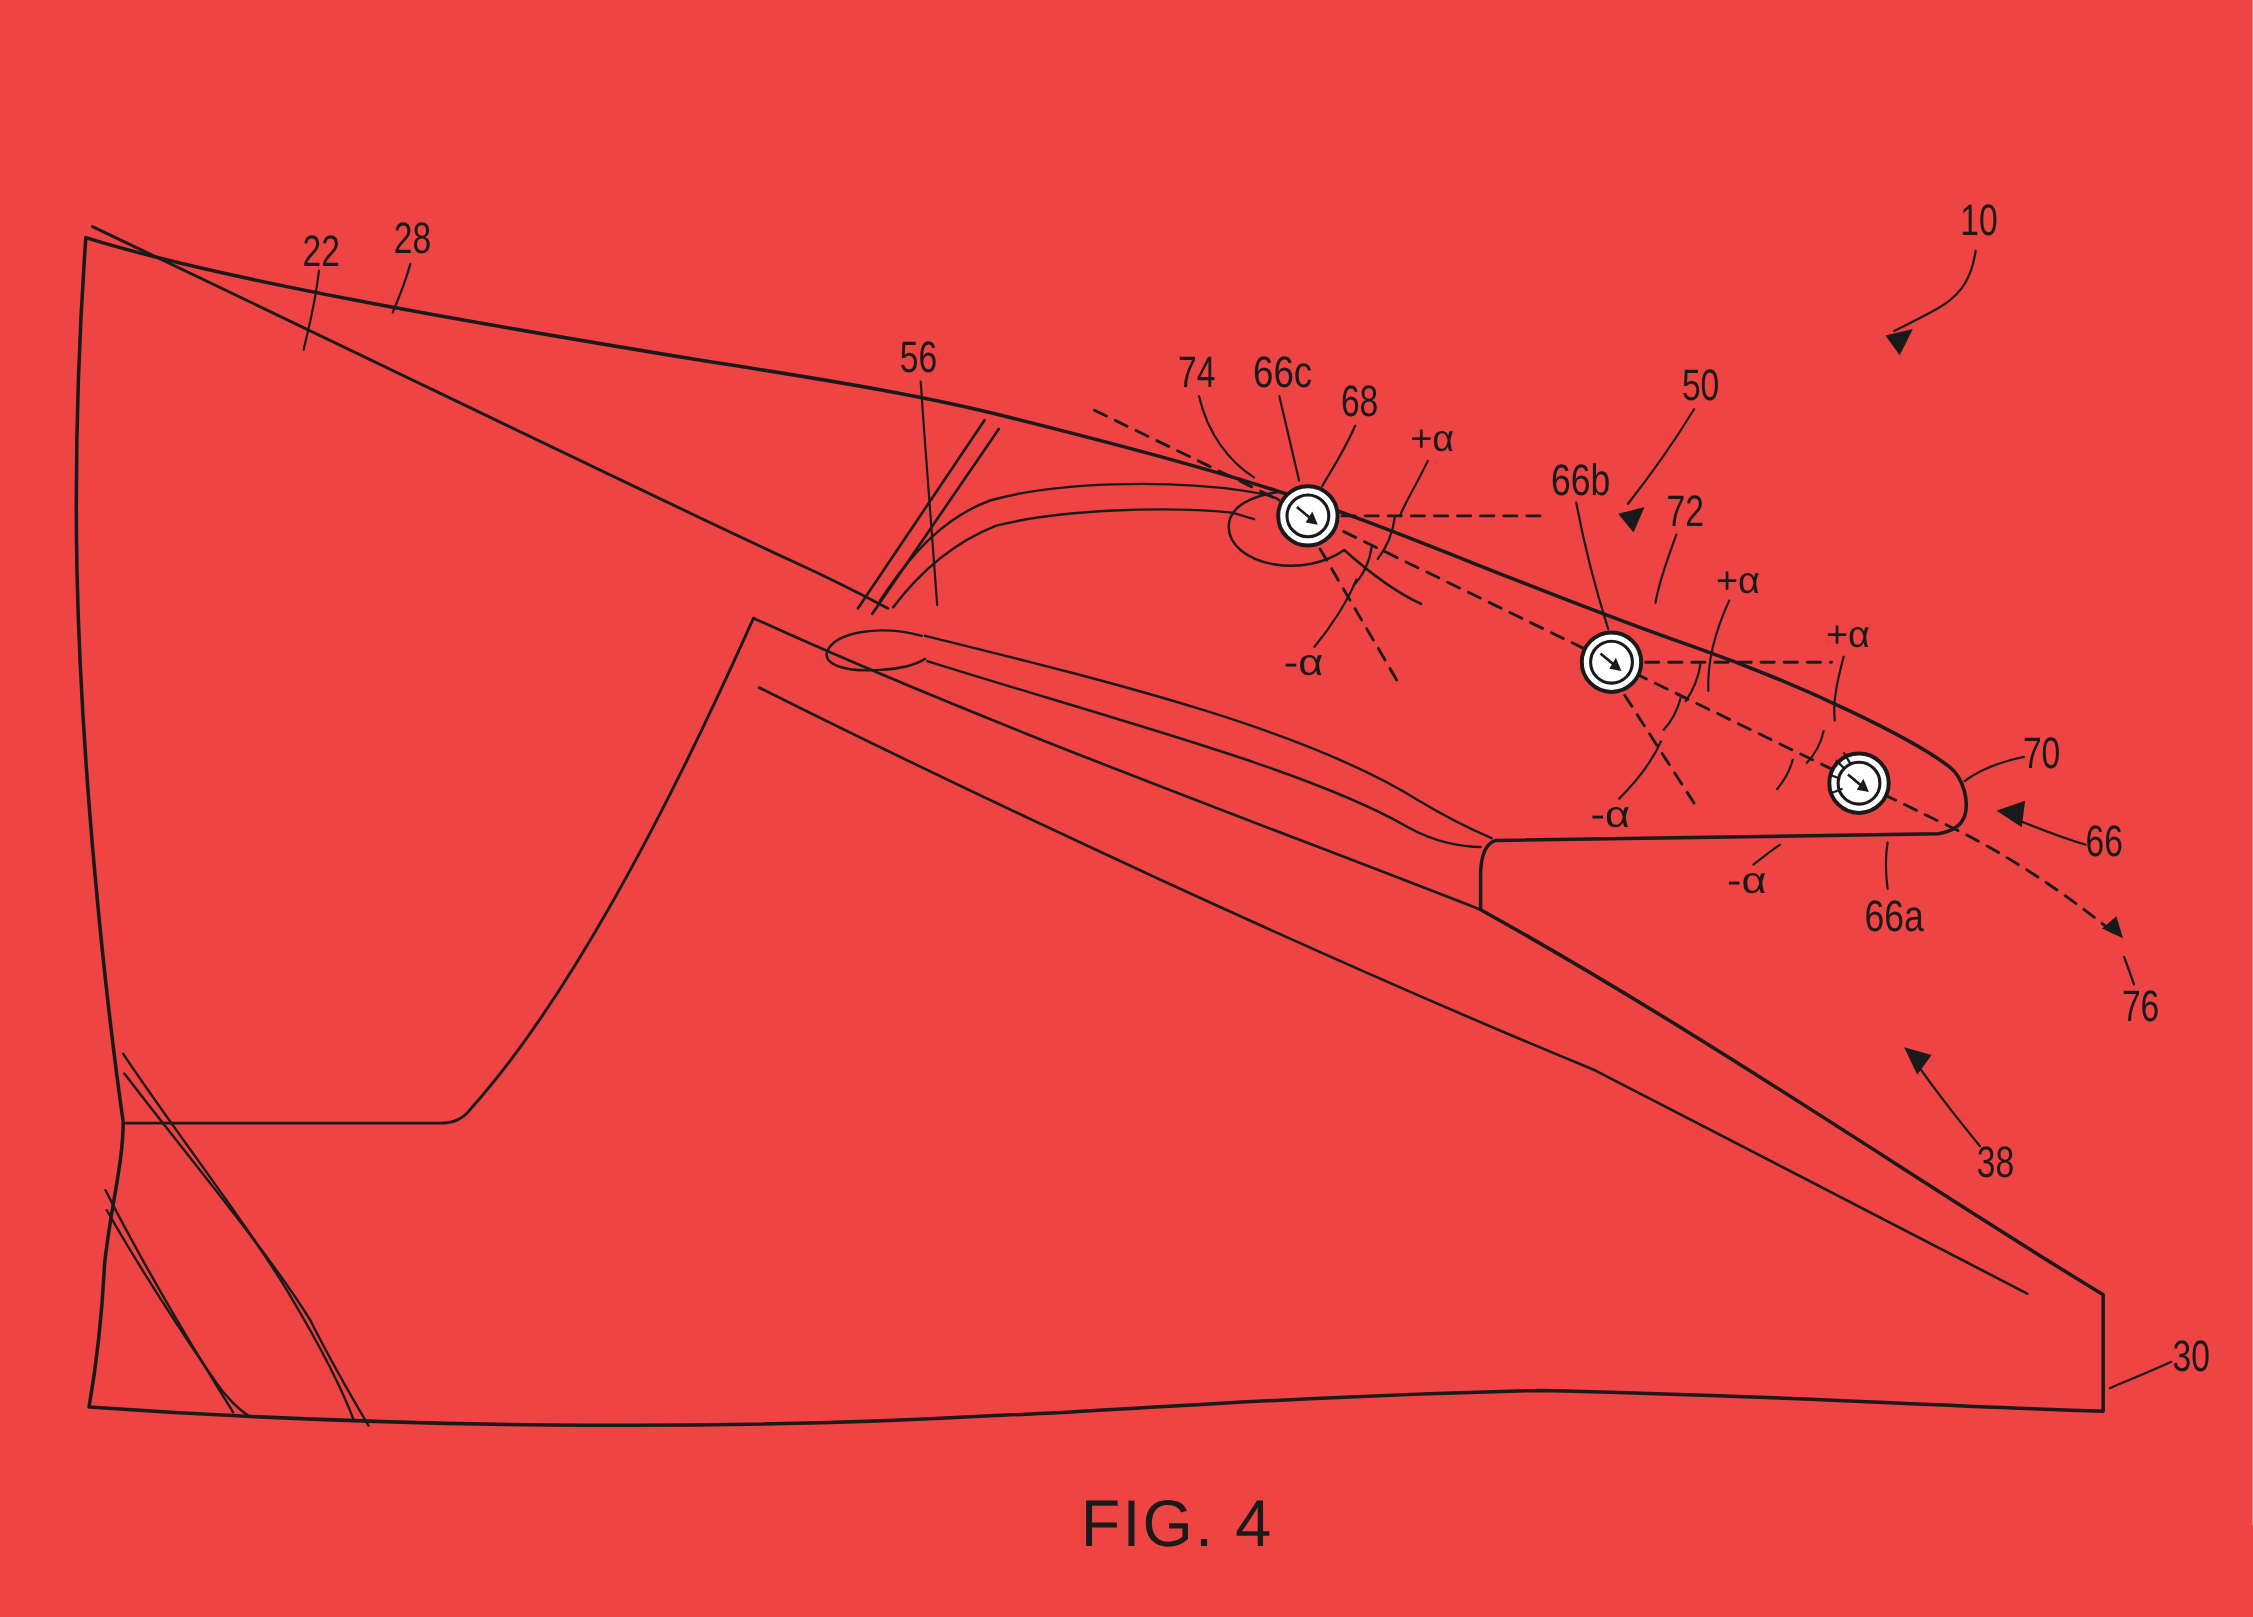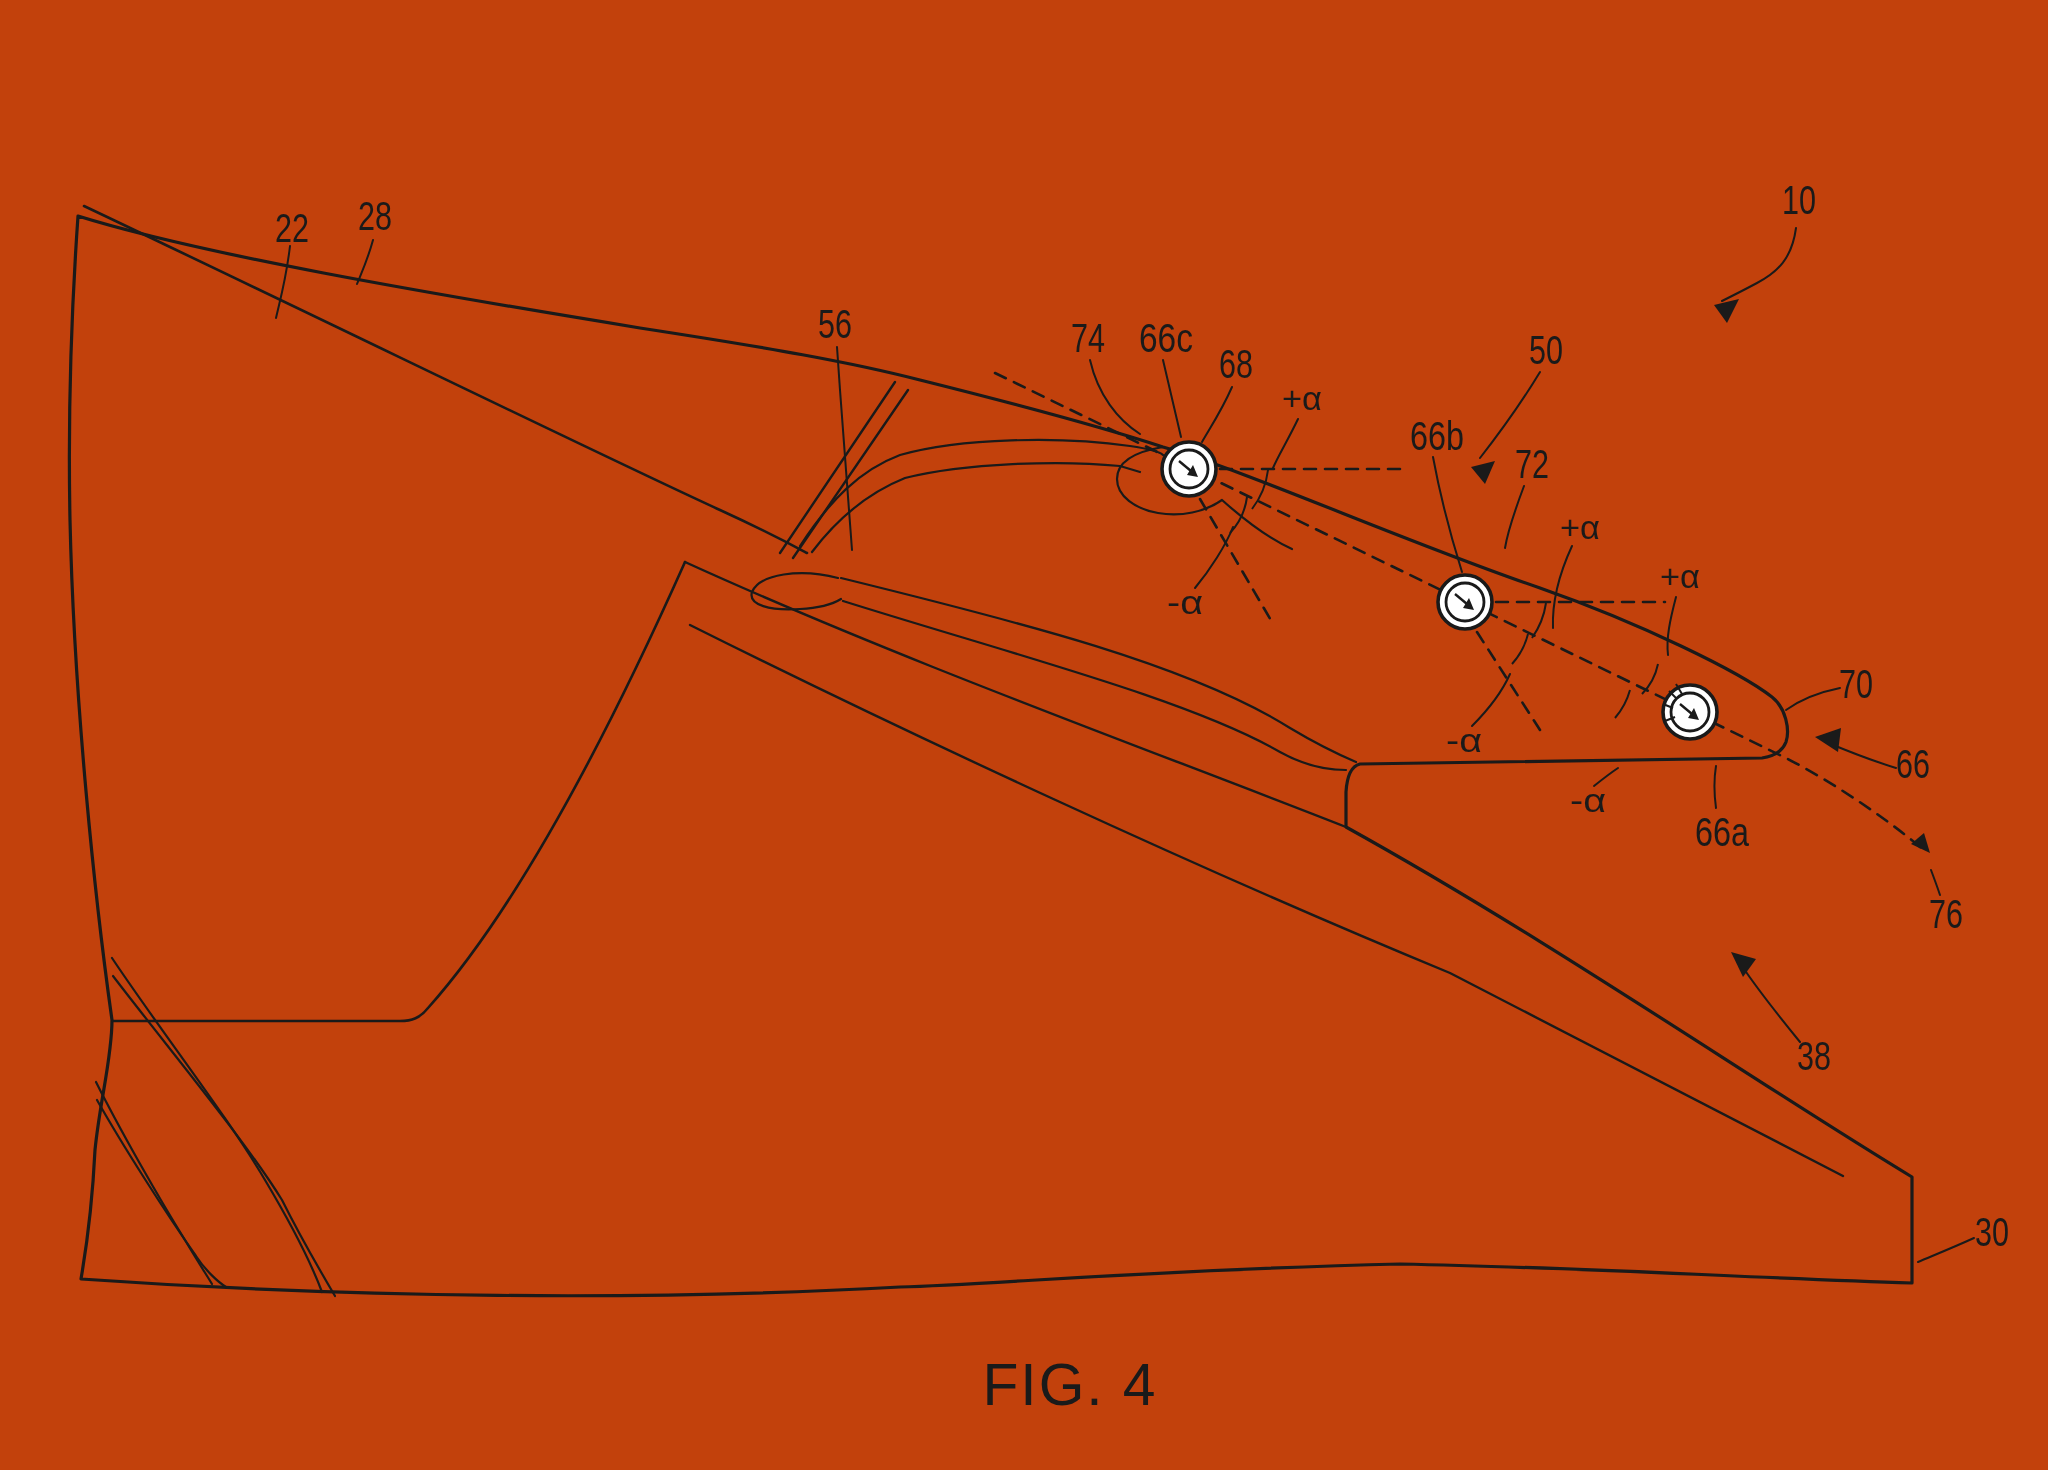--- a/index.html
+++ b/index.html
@@ -1,16 +1,16 @@
 <!DOCTYPE html>
 <html><head>
 <meta charset="utf-8">
 <style>
   html,body{margin:0;padding:0;background:#ffffff;}
-  .page{width:2048px;height:1470px;position:relative;background:#c2410c;overflow:hidden;}
+  .page{width:2048px;height:1470px;position:relative;background:#ef4444;overflow:hidden;}
   svg{display:block;}
   text{font-family:"Liberation Sans","DejaVu Sans",sans-serif;fill:#1a1a1a;}
   .ref{font-size:40px;}
   .alpha{font-size:34px;}
   .caption{font-size:60px;letter-spacing:2px;}
   path,line,circle,polyline{vector-effect:none;}
 </style>
 </head>
 <body>
 

